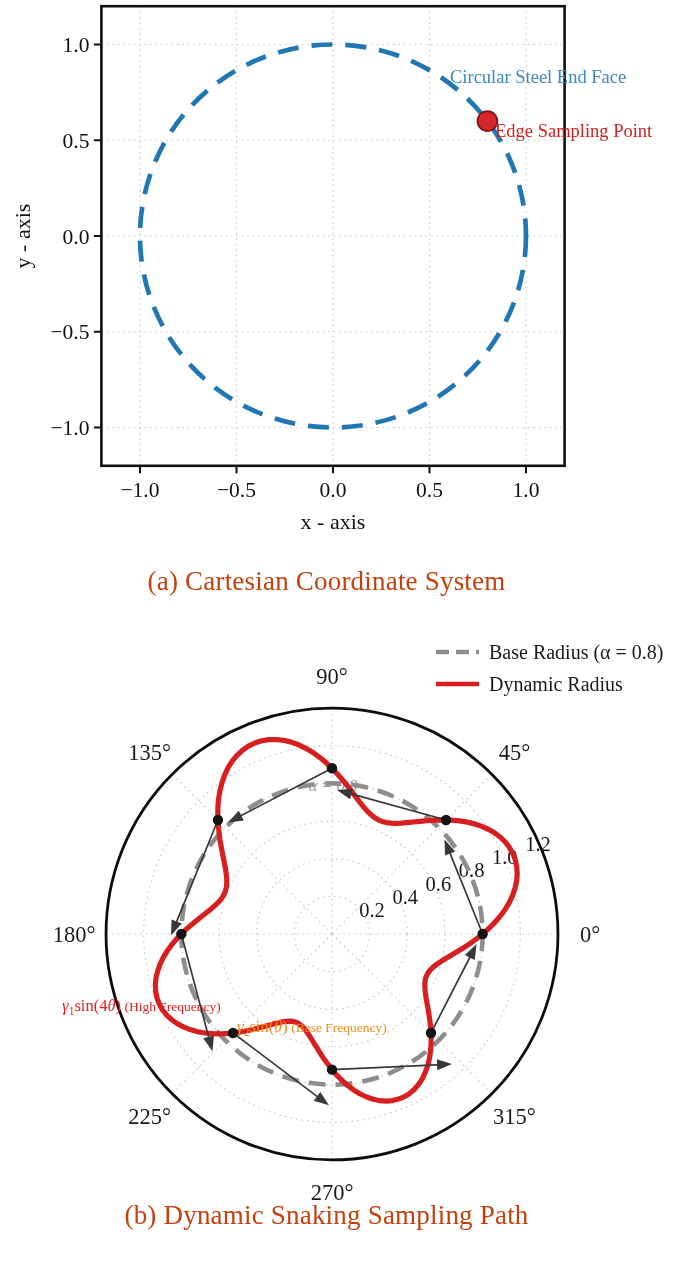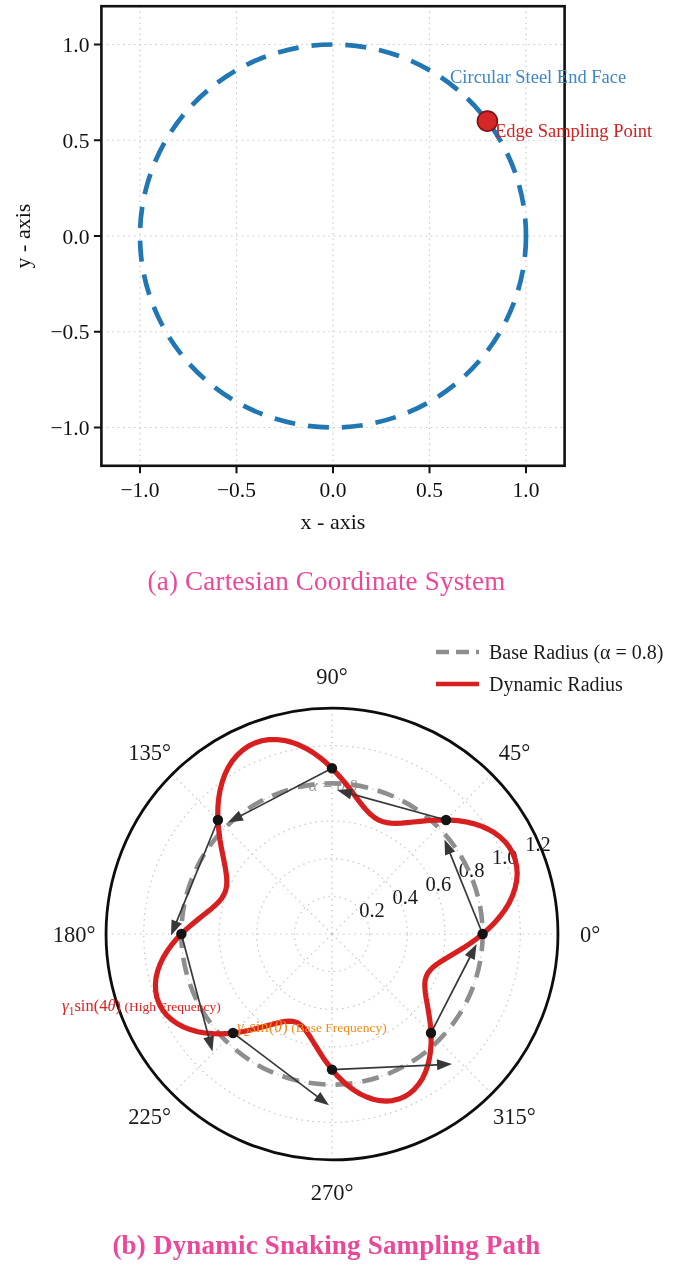--- a/index.html
+++ b/index.html
@@ -3,23 +3,23 @@
 <meta charset="utf-8">
 <style>
   html,body{margin:0;padding:0;background:#ffffff;}
   body{width:685px;height:1267px;position:relative;overflow:hidden;
        font-family:"Liberation Serif","DejaVu Serif",serif;}
   .fig{position:absolute;left:0;display:block;}
   #figA{top:0;}
   #figB{top:600px;}
   svg text{font-family:"Liberation Serif","DejaVu Serif",serif;}
   .caption{position:absolute;left:0;width:653px;text-align:center;
-           font-size:27px;color:#ec4899;letter-spacing:0.2px;}
+           font-size:27px;color:#c2410c;letter-spacing:0.2px;}
   #capA{top:566px;}
-  #capB{top:1230px;font-weight:bold;}
+  #capB{top:1200px;}
 </style>
 </head>
 <body>
 
 <div>
   <svg id="figA" class="fig" width="685" height="545" viewBox="0 0 685 545">
       <line x1="140" y1="6.200000000000017" x2="140" y2="465.79999999999995" stroke="#cccccc" stroke-width="1.2" stroke-dasharray="1.6 3.8"></line>
       <line x1="236.5" y1="6.200000000000017" x2="236.5" y2="465.79999999999995" stroke="#cccccc" stroke-width="1.2" stroke-dasharray="1.6 3.8"></line>
       <line x1="333" y1="6.200000000000017" x2="333" y2="465.79999999999995" stroke="#cccccc" stroke-width="1.2" stroke-dasharray="1.6 3.8"></line>
       <line x1="429.5" y1="6.200000000000017" x2="429.5" y2="465.79999999999995" stroke="#cccccc" stroke-width="1.2" stroke-dasharray="1.6 3.8"></line>

